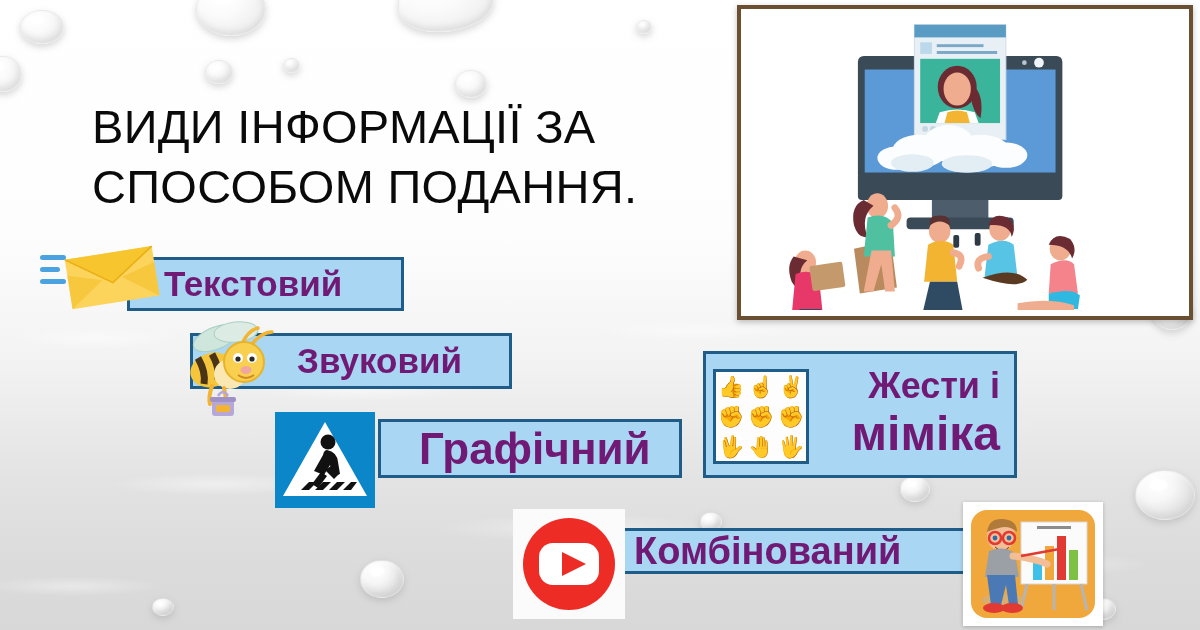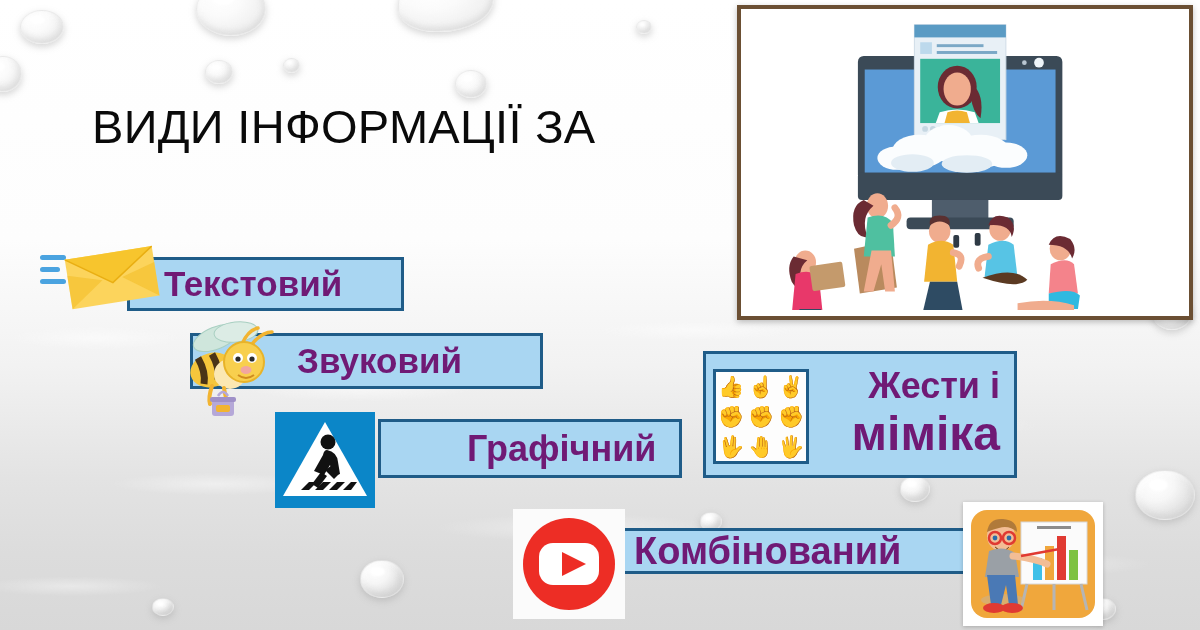--- a/index.html
+++ b/index.html
@@ -100,20 +100,21 @@
   <div class="drop" style="left:360px;top:560px;width:44px;height:38px;"></div>
   <div class="drop" style="left:900px;top:476px;width:30px;height:26px;"></div>
   <div class="drop" style="left:1135px;top:470px;width:60px;height:50px;"></div>
   <div class="drop" style="left:1152px;top:296px;width:40px;height:34px;"></div>
   <div class="drop" style="left:700px;top:512px;width:22px;height:19px;"></div>
   <div class="drop" style="left:1090px;top:598px;width:26px;height:22px;"></div>
   <div class="drop" style="left:152px;top:598px;width:22px;height:18px;"></div>
 
   <div id="title">
     <div>ВИДИ ІНФОРМАЦІЇ ЗА</div>
+    <div>СПОСОБОМ ПОДАННЯ.</div>
   </div>
 
   <div id="pic-frame">
     <div id="pic-inner">
       <svg viewBox="0 0 444 303" width="100%" height="100%">
 
         <rect x="112" y="42" width="210" height="128" rx="6" fill="#3b4a57"></rect>
         <rect x="119" y="56" width="196" height="106" fill="#5b9ad6"></rect>
         <circle cx="298" cy="49" r="5" fill="#eef4f8"></circle>
         <circle cx="283" cy="49" r="2.4" fill="#b9c6d2"></circle>
@@ -196,21 +197,21 @@
       <g transform="rotate(-9 72 34)">
         <rect x="30" y="10" width="88" height="50" fill="#fcd45c"></rect>
         <path d="M30 10 l44 30 l44 -30z" fill="#f7c52d"></path>
         <path d="M30 60 l34 -24 l-34 -10z" fill="#f1b91e" opacity=".5"></path>
         <path d="M118 60 l-34 -24 l34 -10z" fill="#f1b91e" opacity=".5"></path>
         <path d="M30 10 l44 30 l44 -30" fill="none" stroke="#e9ae12" stroke-width="1.5"></path>
       </g>
     </svg>
   </div>
 
-  <div class="chip" style="left:190px;top:333px;width:353px;height:56px;">
+  <div class="chip" style="left:190px;top:333px;width:322px;height:56px;">
     <span class="txt" style="font-size:35px;padding-left:104px;">Звуковий</span>
   </div>
   <div style="position:absolute;left:178px;top:318px;width:120px;height:100px;z-index:5;">
     <svg viewBox="0 0 120 100" width="120" height="100">
 
       <ellipse cx="38" cy="20" rx="24" ry="11" fill="#cfe6dc" stroke="#a8cfc1" transform="rotate(-22 38 20)"></ellipse>
       <ellipse cx="58" cy="14" rx="22" ry="10" fill="#dcece5" stroke="#a8cfc1" transform="rotate(-6 58 14)"></ellipse>
 
       <path d="M64 26 q6 -14 16 -16" stroke="#f2b431" stroke-width="3.5" fill="none" stroke-linecap="round"></path>
       <path d="M74 26 q10 -12 20 -12" stroke="#f2b431" stroke-width="3.5" fill="none" stroke-linecap="round"></path>
@@ -232,21 +233,21 @@
       <path d="M46 70 q2 12 4 16" stroke="#f2b431" stroke-width="4" fill="none" stroke-linecap="round"></path>
 
       <rect x="34" y="82" width="22" height="16" rx="3" fill="#b5a8d8"></rect>
       <rect x="32" y="79" width="26" height="5" rx="2" fill="#9f90c8"></rect>
       <rect x="38" y="87" width="14" height="7" rx="2" fill="#f2b431"></rect>
       <path d="M40 78 q5 -8 10 0" stroke="#b5a8d8" stroke-width="2.5" fill="none"></path>
     </svg>
   </div>
 
   <div class="chip" style="left:378px;top:419px;width:304px;height:59px;">
-    <span class="txt" style="font-size:36px;padding-left:38px;margin-left:48px;">Графічний</span>
+    <span class="txt" style="font-size:44px;padding-left:38px;">Графічний</span>
   </div>
   <div style="position:absolute;left:275px;top:412px;width:100px;height:96px;z-index:5;background:#0b86c8;">
     <svg viewBox="0 0 100 96" width="100" height="96">
       <polygon points="50,10 92,84 8,84" fill="#ffffff"></polygon>
       <circle cx="53" cy="30" r="7.5" fill="#111"></circle>
       <path d="M52 38 q10 2 11 12 l2 12 l-7 2 l-3 -11 l-6 10 l-10 -4 l9 -16 q1 -5 4 -5z" fill="#111"></path>
       <path d="M56 54 l8 8 l-5 5 l-9 -9z" fill="#111"></path>
       <path d="M46 60 l-9 12 l6 4 l9 -12z" fill="#111"></path>
       <g fill="#111">
         <polygon points="26,78 34,70 42,70 34,78"></polygon>

